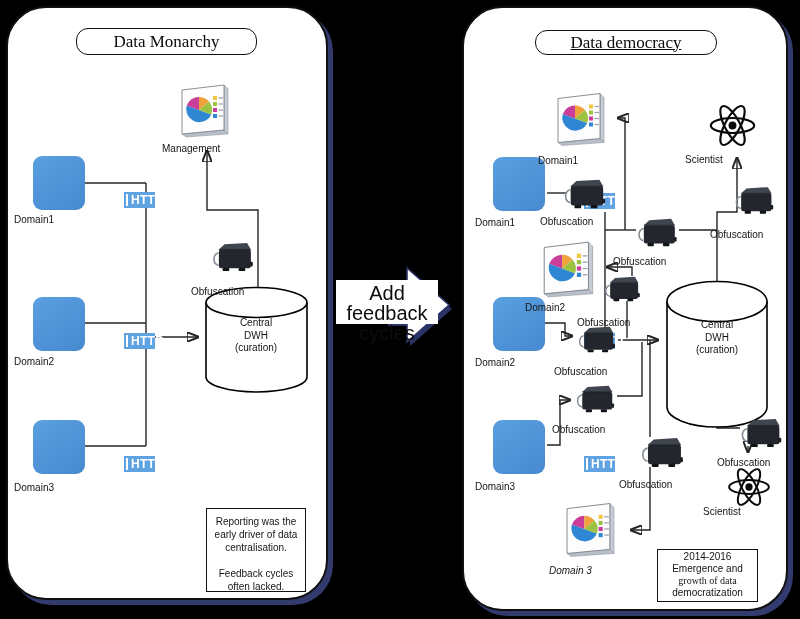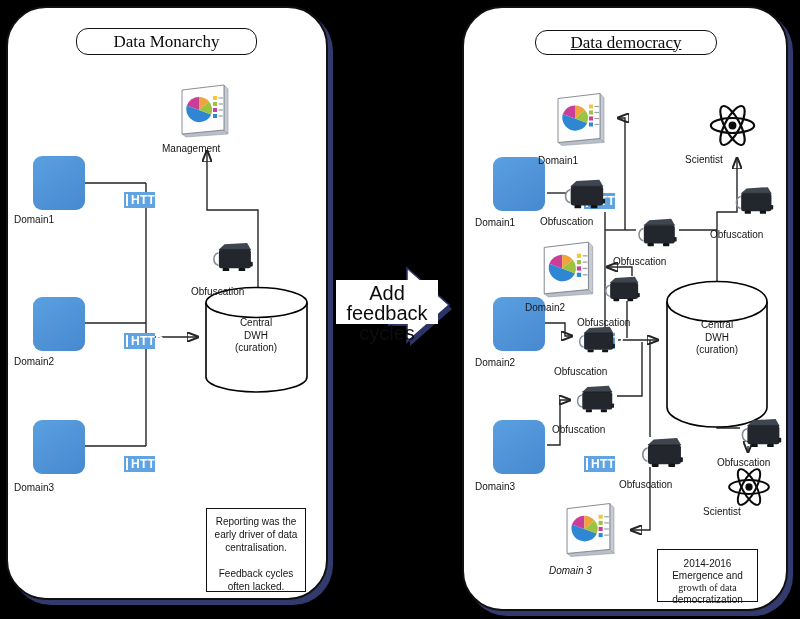--- a/index.html
+++ b/index.html
@@ -258,20 +258,20 @@
   <svg class="icon" style="left:725px;top:468px;" width="48" height="38">
       <use href="#sym-atom"></use>
     </svg>
   <div class="lbl" style="left:703px;top:506px;">Scientist</div>
 
   <svg class="icon" style="left:565px;top:500px;" width="53" height="58">
       <use href="#sym-pie-board"></use>
     </svg>
   <div class="lbl" style="left:549px;top:565px;font-style:italic;">Domain 3</div>
 
-  <div class="notebox" style="left:657px;top:549px;width:101px;height:53px;padding-top:8px;line-height:12px;">
+  <div class="notebox" style="left:657px;top:549px;width:101px;height:53px;padding-top:1px;line-height:12px;">
     <div class="nl" style="min-height:12px;">2014-2016</div>
     <div class="nl" style="min-height:12px;">Emergence and</div>
     <div class="nl" style="min-height:12px;font-family:Liberation Serif, serif;">growth of data</div>
     <div class="nl" style="min-height:12px;">democratization</div>
   </div>
 
 </div>
 
 </body></html>

